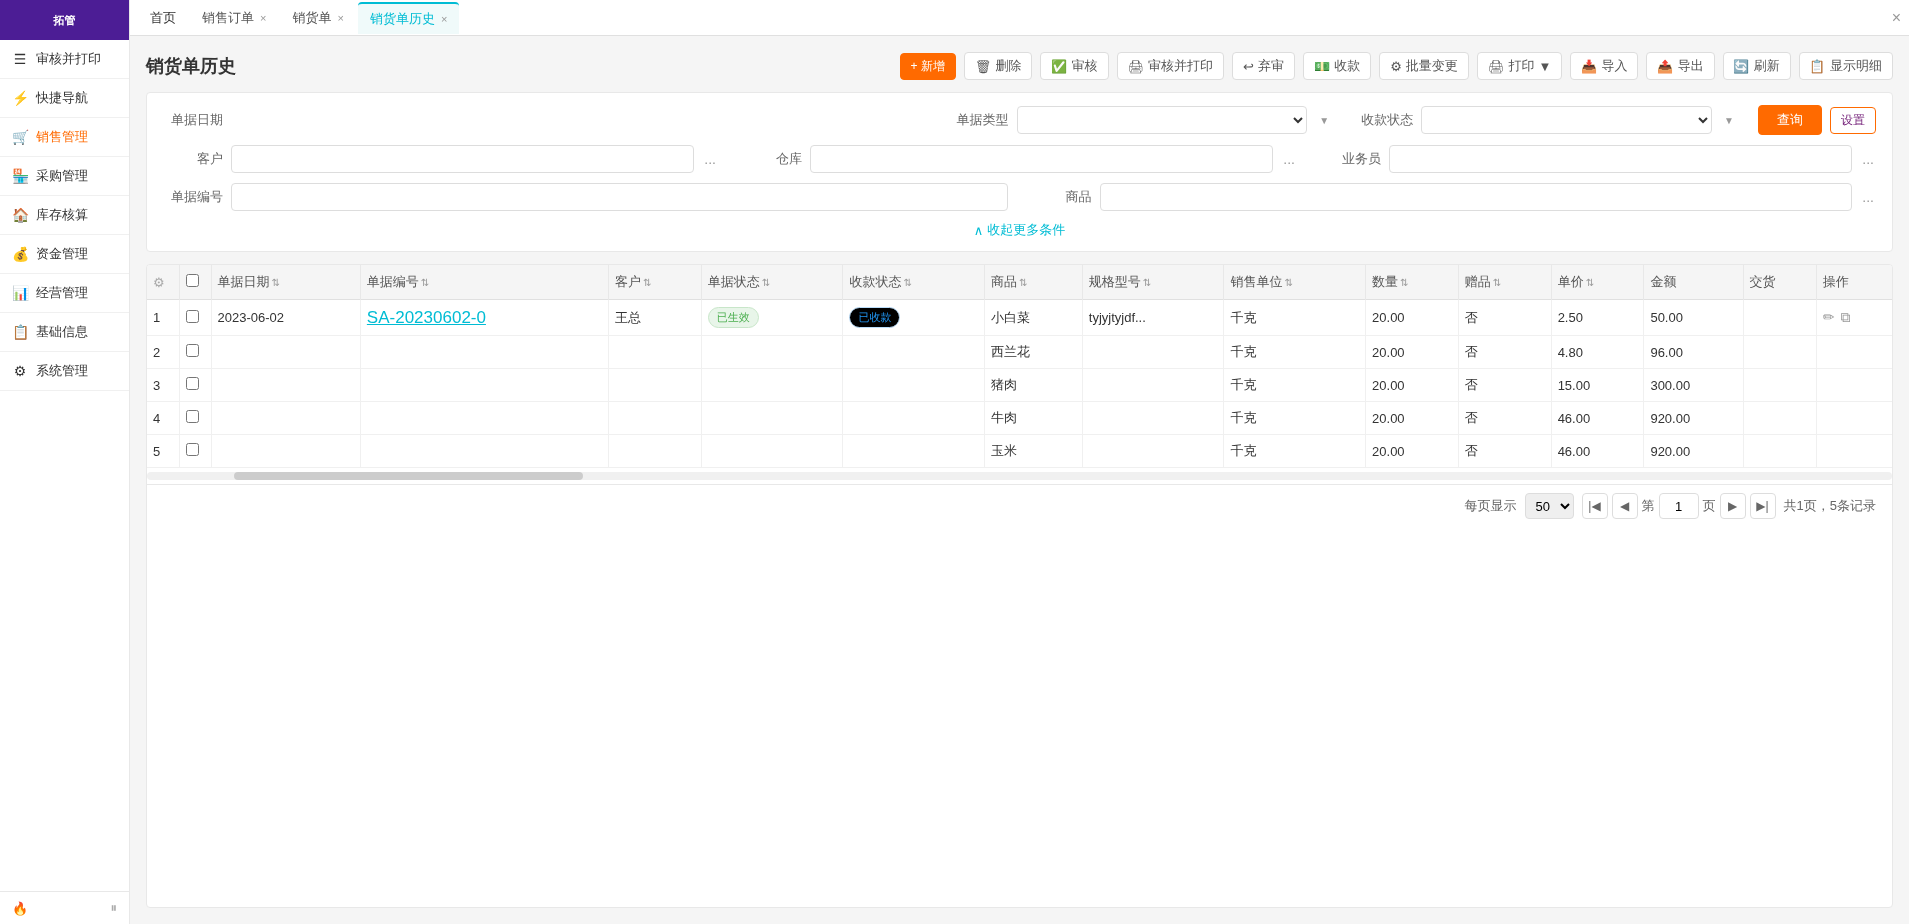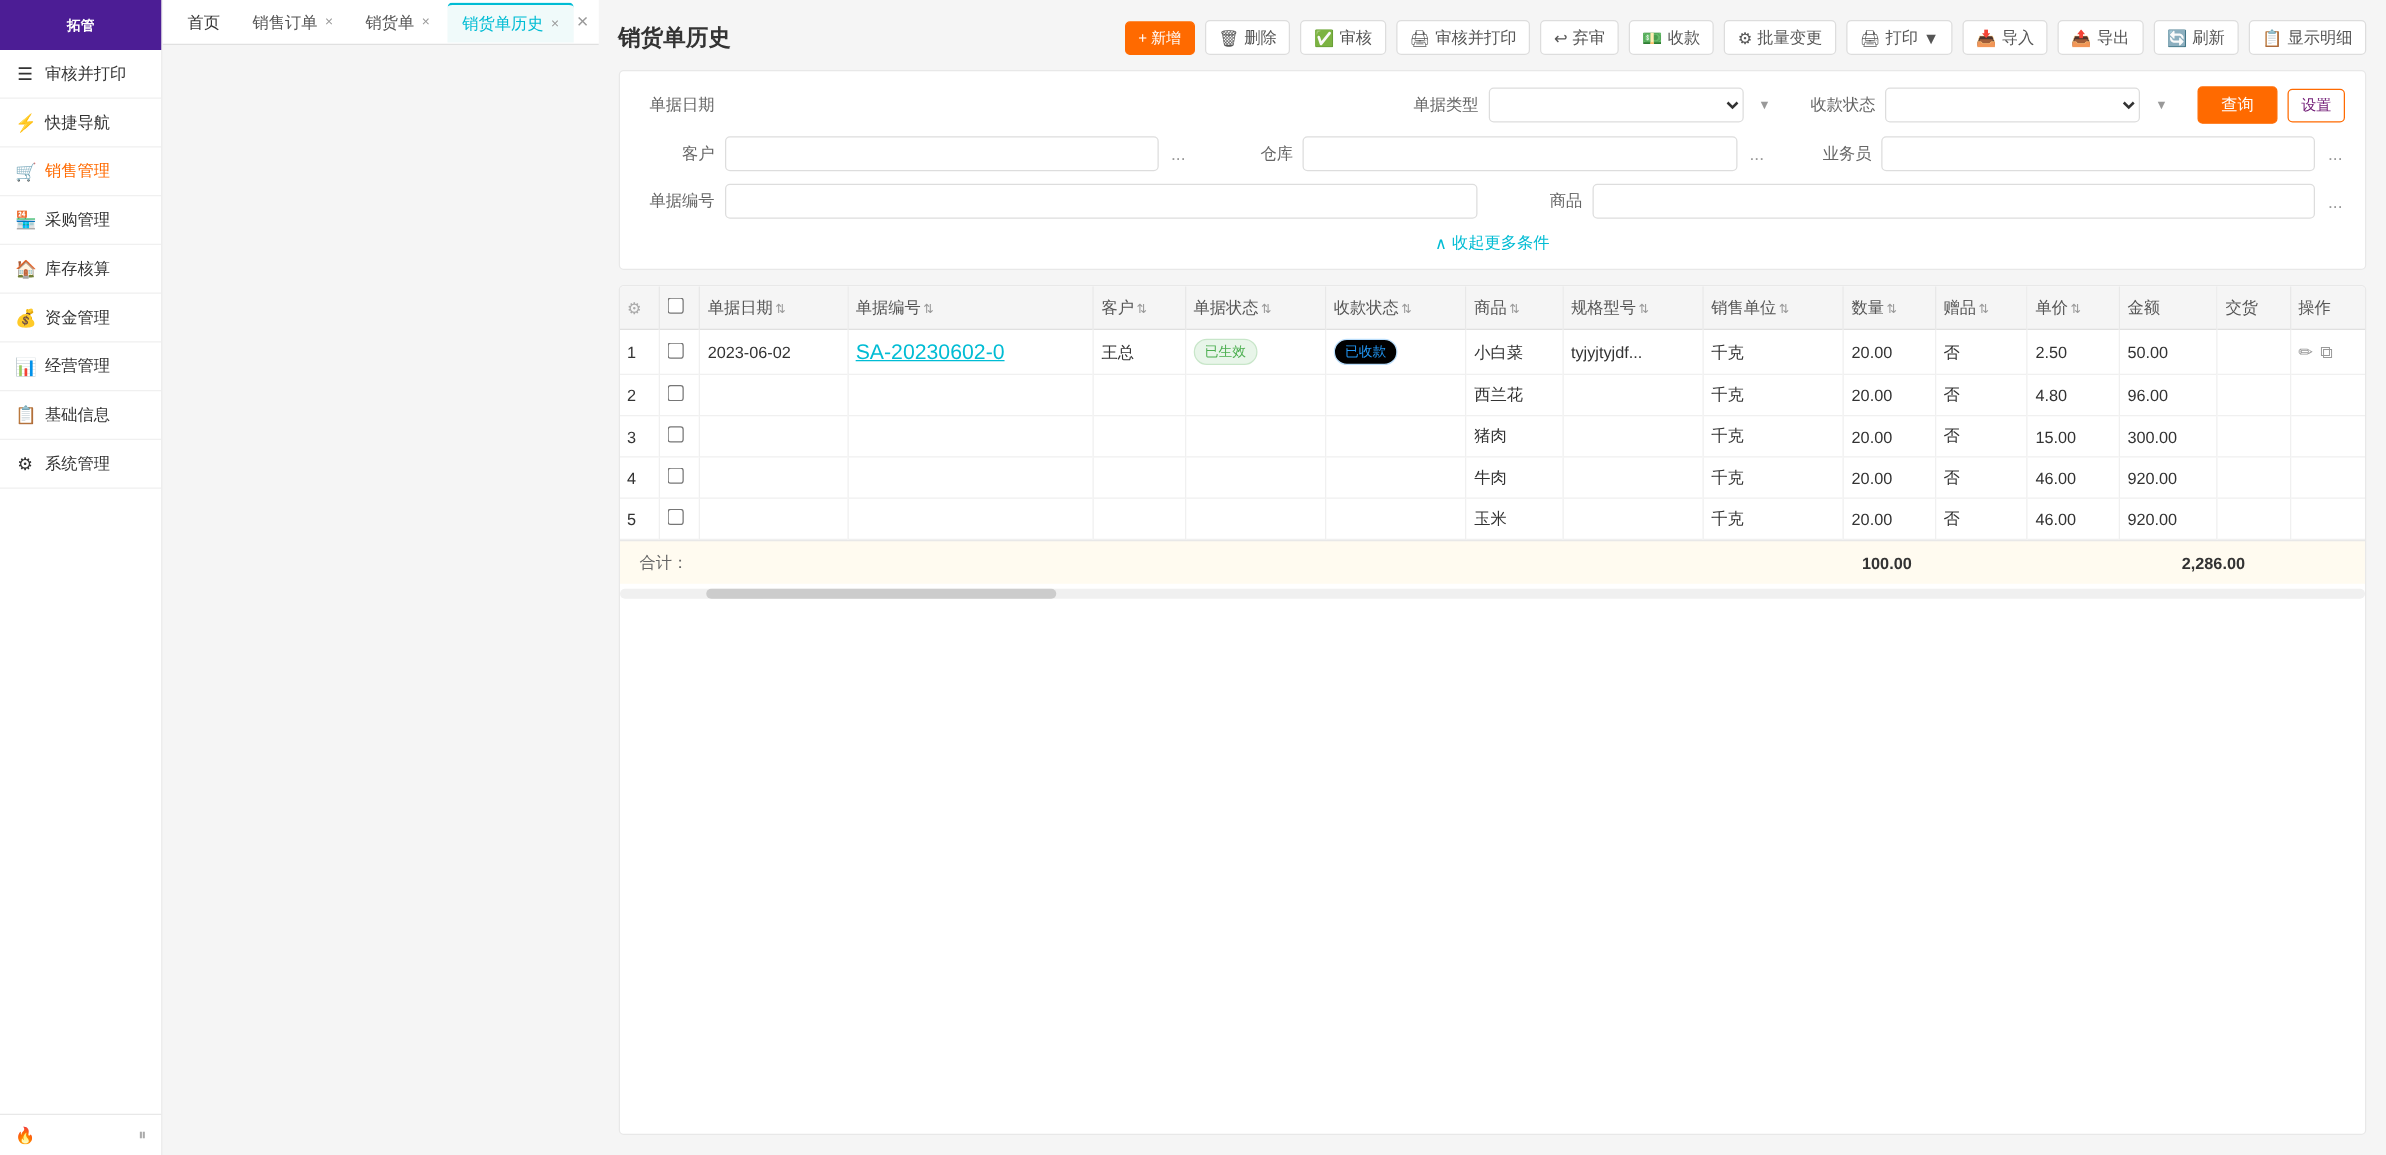--- a/index.html
+++ b/index.html
@@ -42,21 +42,21 @@
       display: flex;
       align-items: center;
       padding: 8px 12px;
       gap: 8px;
     }
 
     
     .main {
       flex: 1;
       display: flex;
-      flex-direction: row;
+      flex-direction: column;
       overflow: hidden;
     }
 
     
     .tabs-bar {
       display: flex;
       background: #fff;
       border-bottom: 1px solid #e0e0e0;
       align-items: center;
       height: 36px;
@@ -675,26 +675,36 @@
               <td>20.00</td>
               <td>否</td>
               <td>46.00</td>
               <td>920.00</td>
               <td></td>
               <td></td>
             </tr>
           </tbody>
       </table>
 
-      <div class="table-footer">
-        <span class="footer-label">合计：</span>
-        <span style="flex:1;"></span>
-        <span class="footer-value" style="margin-right:200px;">100.00</span>
-        <span class="footer-value" style="margin-right:80px;">2,286.00</span>
-      </div>
 
       <div class="scrollbar-track">
         <div class="scrollbar-thumb"></div>
       </div>
 
+      <div class="pagination">
+        <span class="pagination-label">每页显示</span>
+        <select class="pagination-select">
+          <option>50</option>
+        </select>
+        <div class="page-nav">
+          <button class="page-btn">|◀</button>
+          <button class="page-btn">◀</button>
+          <span class="pagination-label">第</span>
+          <input type="text" class="page-input" value="1" style="">
+          <span class="pagination-label">页</span>
+          <button class="page-btn">▶</button>
+          <button class="page-btn">▶|</button>
+        </div>
+        <span class="page-info">共1页，5条记录</span>
+      </div>
     </div>
   </div>
 </div>
 
 </body></html>

